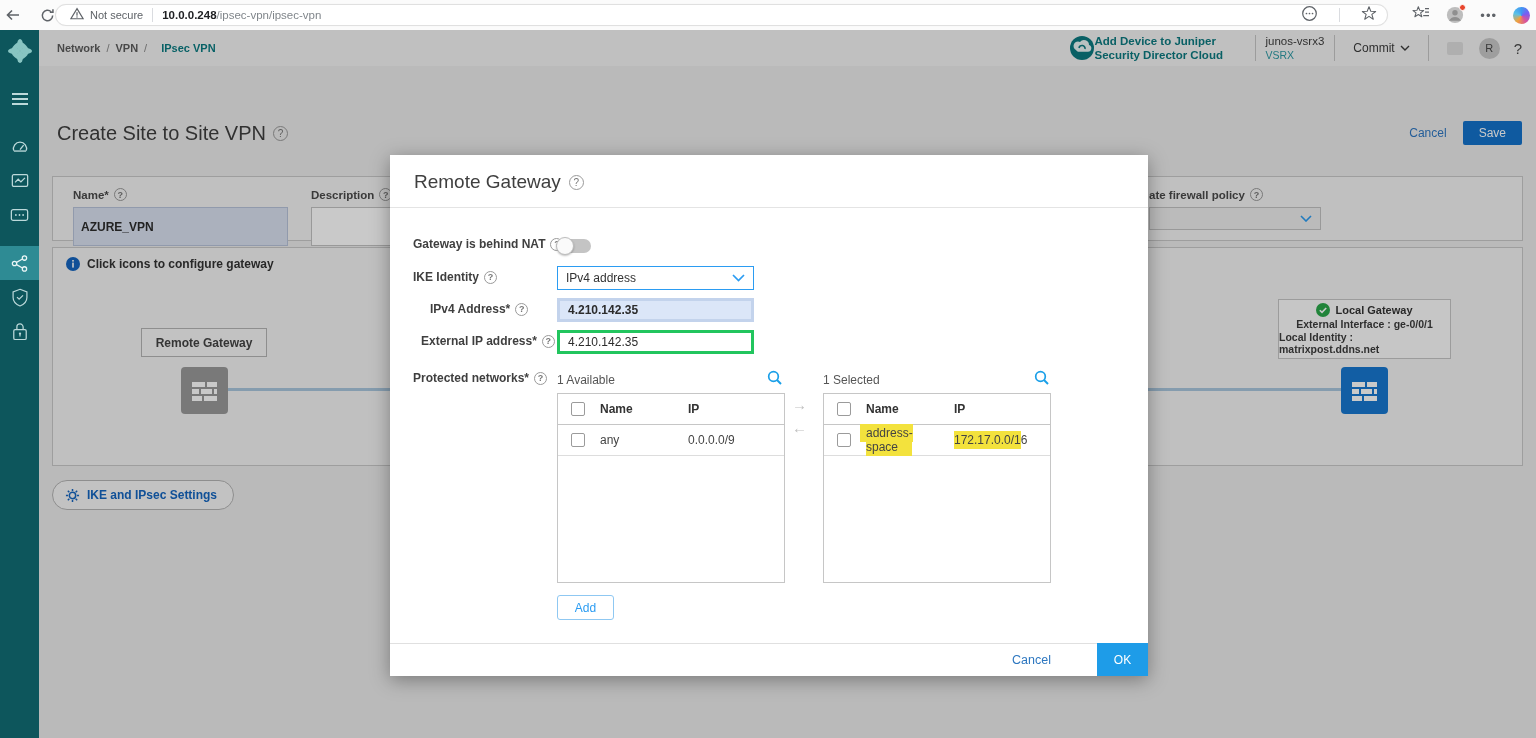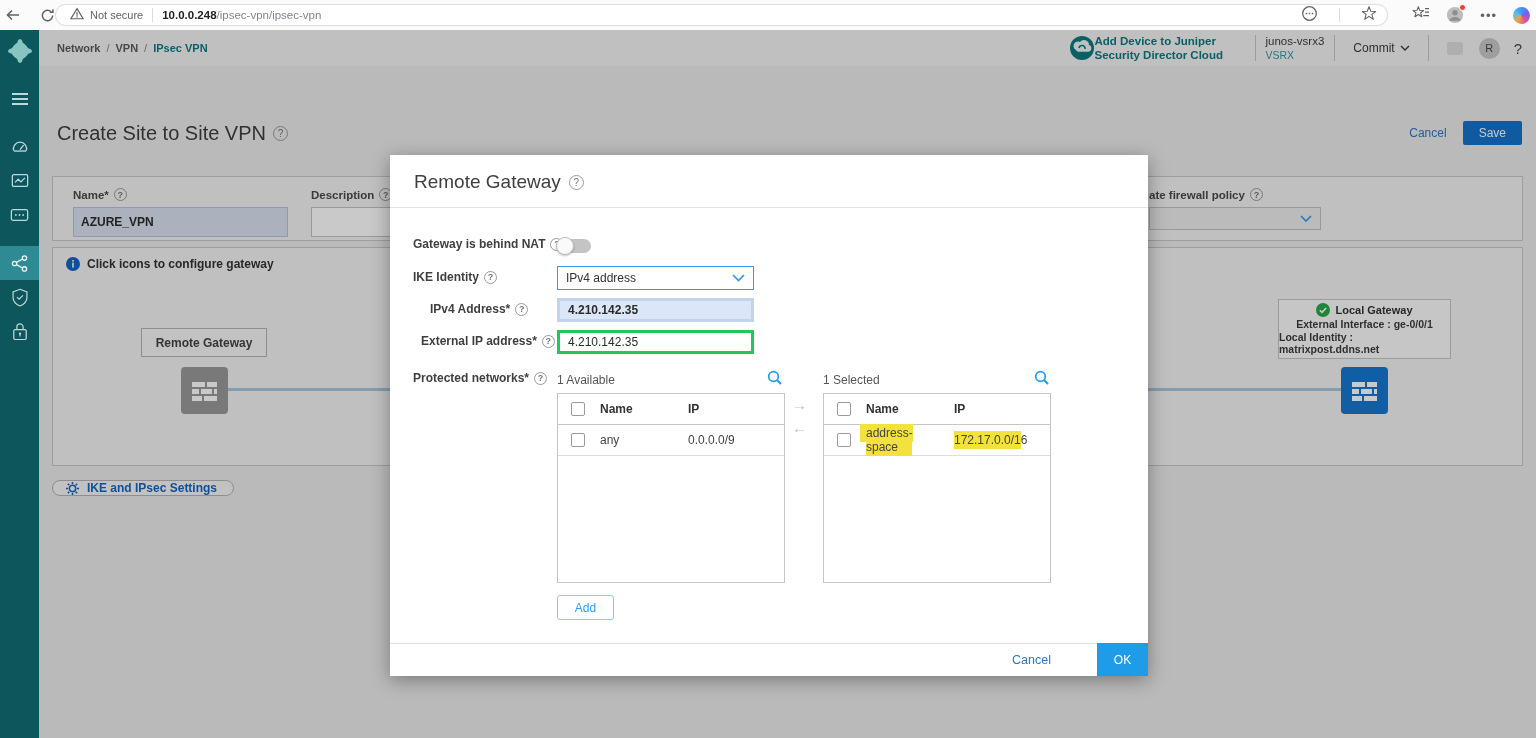--- a/index.html
+++ b/index.html
@@ -28,21 +28,21 @@
   .sidebar { position:absolute; top:0; left:0; width:39px; height:708px; background:#0d565c; display:flex; flex-direction:column; align-items:center; }
   .sb-logo { margin:8px 0 14px 0; }
   .sb-item { width:39px; height:34px; display:flex; align-items:center; justify-content:center; }
   .sb-item.active { background:#2e8b94; }
   .sb-gap { height:14px; }
 
   .content { position:absolute; left:39px; top:0; width:1497px; height:708px; }
   .app-header { position:absolute; left:0; top:0; width:1497px; height:36px; background:#f4f4f4; display:flex; align-items:center; }
   .crumb { display:flex; align-items:center; gap:6px; margin-left:18px; font-size:11px; color:#5c5c5c; font-weight:bold; }
   .crumb .sep { color:#8a8a8a; font-weight:normal; }
-  .crumb .active-crumb { color:#0b7c82; }
+  .crumb .active-crumb { color:#0b7c82;margin-left:8px; }
   .hdr-right { margin-left:auto; display:flex; align-items:center; margin-right:14px; }
   .cloud-link { display:flex; align-items:center; }
   .cloud-text { width:150px; font-size:11.5px; line-height:1.25; font-weight:bold; color:#0c7a80; }
   .hdr-div { width:1px; height:26px; background:#c6c6c6; margin:0 10px; }
   .device { display:flex; flex-direction:column; line-height:1.2; }
   .device-name { font-size:11.5px; color:#3c3c3c; }
   .device-model { font-size:10.5px; color:#2d9aa5; }
   .commit { display:flex; align-items:center; gap:5px; font-size:12px; color:#3c3c3c; padding:0 8px; }
   .ghost-icon { width:16px; height:13px; background:#dedede; border-radius:2px; margin:0 8px; }
   .avatar-r { width:21px; height:21px; border-radius:50%; background:#c9c9c9; color:#4a4a4a; font-size:11px; display:flex; align-items:center; justify-content:center; margin:0 8px; }
@@ -51,42 +51,42 @@
   .main { position:absolute; left:0; top:36px; width:1497px; height:672px; background:#ececec; }
   .title-row { position:absolute; left:18px; top:55px; right:14px; display:flex; align-items:center; }
   .page-title { font-size:20px; color:#3f3f3f; }
   .title-actions { margin-left:auto; display:flex; align-items:center; gap:16px; }
   .link-btn { font-size:12px; color:#2e77c2; }
   .btn-primary { background:#1473cc; color:#fff; font-size:12px; border:none; padding:5px 16px; border-radius:2px; }
 
   .panel { position:absolute; background:#f4f4f4; border:1px solid #c9c9c9; }
   .form-panel { left:13px; top:110px; width:1471px; height:65px; }
   .fld-label { font-size:11.5px; font-weight:bold; color:#4a4a4a; display:flex; align-items:center; }
-  .inp { height:30px; border:1px solid #c2c2c2; background:#fff; font-size:12px; color:#2c2c2c; padding:0 7px; font-family:"Liberation Sans",sans-serif; }
+  .inp { height:39px; border:1px solid #c2c2c2; background:#fff; font-size:12px; color:#2c2c2c; padding:0 7px; font-family:"Liberation Sans",sans-serif; }
   .name-wrap { position:absolute; left:20px; top:11px; }
   .name-wrap .inp { width:215px; margin-top:6px; background:#d9e1f0; border-color:#b9c4da; font-weight:bold; }
   .desc-wrap { position:absolute; left:258px; top:11px; }
   .desc-wrap .inp { width:300px; margin-top:6px; }
   .fwpol-wrap { position:absolute; left:1096px; top:11px; }
   .select-lite { width:172px; height:23px; margin-top:6px; border:1px solid #c2c2c2; background:#ededed; display:flex; align-items:center; justify-content:flex-end; padding:0 8px; }
 
   .diagram-panel { left:13px; top:181px; width:1471px; height:219px; }
   .info-row { position:absolute; left:13px; top:9px; display:flex; align-items:center; gap:7px; }
   .info-text { font-size:12px; font-weight:bold; color:#333; }
   .rg-btn { position:absolute; left:88px; top:80px; width:126px; height:29px; background:#f6f6f6; border:1px solid #b5b5b5; font-size:12px; font-weight:bold; color:#444; display:flex; align-items:center; justify-content:center; }
   .gw-line { position:absolute; left:175px; top:140px; width:1113px; height:3px; background:#a9c6dd; }
   .fw-icon { position:absolute; width:47px; height:47px; }
   .fw-remote { left:128px; top:119px; }
   .fw-local { left:1288px; top:119px; }
   .lg-box { position:absolute; left:1225px; top:51px; width:173px; height:60px; background:#fcfcfc; border:1px solid #c6c6c6; display:flex; flex-direction:column; align-items:center; justify-content:center; gap:1px; }
   .lg-title-row { display:flex; align-items:center; gap:5px; }
   .lg-title { font-size:11px; font-weight:bold; color:#333; }
   .lg-line { font-size:10.5px; font-weight:bold; color:#3c3c3c; }
 
-  .ike-btn { position:absolute; left:13px; top:414px; height:16px; padding:0 16px 0 12px; border:1px solid #b5b5b5; border-radius:15px; background:#f6f6f6; display:flex; align-items:center; gap:7px; }
+  .ike-btn { position:absolute; left:13px; top:414px; height:30px; padding:0 16px 0 12px; border:1px solid #b5b5b5; border-radius:15px; background:#f6f6f6; display:flex; align-items:center; gap:7px; }
   .ike-btn span { font-size:12px; font-weight:bold; color:#1566c0; }
 
   
   .hlp { display:inline-flex; width:13px; height:13px; border:1px solid #9a9a9a; border-radius:50%; font-size:9px; align-items:center; justify-content:center; color:#777; margin-left:5px; flex:none; }
 
   
   .overlay { position:absolute; left:39px; top:0; width:1497px; height:708px; background:rgba(0,0,0,0.21); }
   .modal { position:absolute; left:390px; top:125px; width:758px; height:521px; background:#fff; box-shadow:0 4px 18px rgba(0,0,0,.35); }
   .modal-title { position:absolute; left:24px; top:16px; font-size:19px; color:#3f3f3f; display:flex; align-items:center; }
   .modal-hr { position:absolute; left:0; top:52px; width:758px; height:1px; background:#e4e4e4; }

